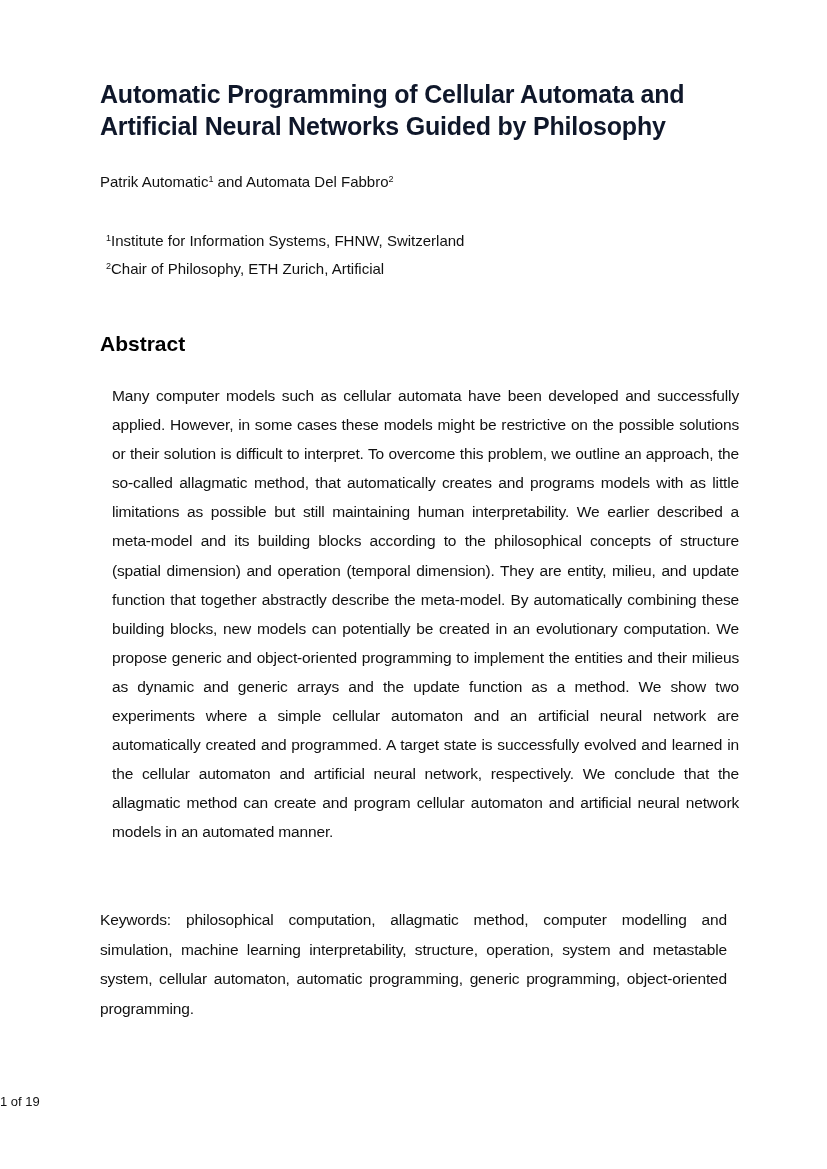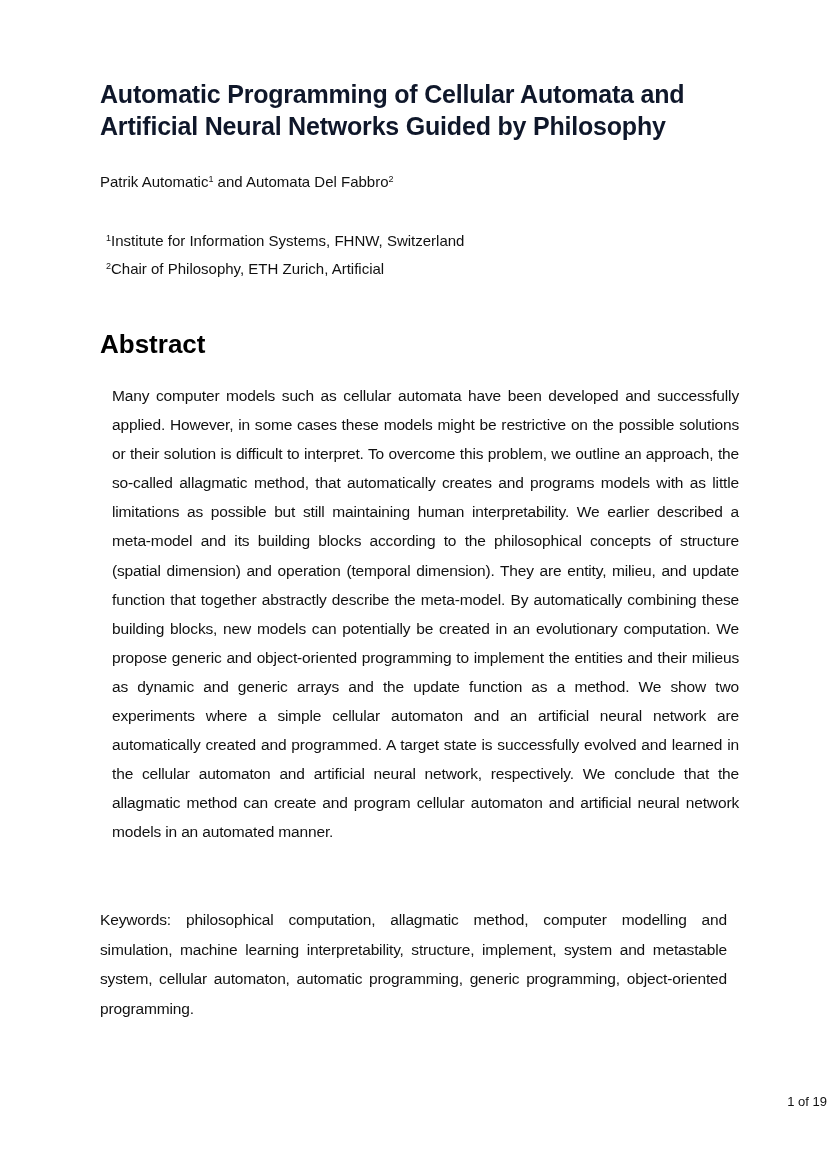--- a/index.html
+++ b/index.html
@@ -52,21 +52,21 @@
       font-size: 15px;
       line-height: 20px;
       margin: 6px;
     }
     .affil-1 { top: 225px; }
     .affil-2 { top: 253px; }
     .section-heading {
       position: absolute;
       top: 330px;
       left: 0;
-      font-size: 26px;
+      font-size: 21px;
       font-weight: bold;
       margin: 0;
       line-height: 28px;
       color: #000;
     }
     .abstract-body {
       position: absolute;
       top: 369px;
       left: 0;
       width: 627px;
@@ -85,21 +85,21 @@
       line-height: 29.5px;
       text-align: justify;
       margin: 0;
       letter-spacing: -0.15px;
     }
     .page-number {
       position: absolute;
       top: 1094px;
       left: 0;
       width: 827px;
-      text-align: right;
+      text-align: left;
       font-size: 13px;
       line-height: 16px;
     }
   </style>
 </head>
 <body>
 
 <div class="page">
   <h1 class="title">Automatic Programming of Cellular Automata and Artificial Neural Networks Guided by Philosophy</h1>
 
@@ -107,16 +107,16 @@
     <span>Patrik Automatic</span><sup>1</sup><span> and </span><span>Automata Del Fabbro</span><sup>2</sup>
   </p>
 
   <p class="affil affil-1"><sup>1</sup><span>Institute for Information Systems, FHNW, Switzerland</span></p>
   <p class="affil affil-2"><sup>2</sup><span>Chair of Philosophy, ETH Zurich, Artificial</span></p>
 
   <h2 class="section-heading">Abstract</h2>
 
   <p class="abstract-body">Many computer models such as cellular automata have been developed and successfully applied. However, in some cases these models might be restrictive on the possible solutions or their solution is difficult to interpret. To overcome this problem, we outline an approach, the so-called allagmatic method, that automatically creates and programs models with as little limitations as possible but still maintaining human interpretability. We earlier described a meta-model and its building blocks according to the philosophical concepts of structure (spatial dimension) and operation (temporal dimension). They are entity, milieu, and update function that together abstractly describe the meta-model. By automatically combining these building blocks, new models can potentially be created in an evolutionary computation. We propose generic and object-oriented programming to implement the entities and their milieus as dynamic and generic arrays and the update function as a method. We show two experiments where a simple cellular automaton and an artificial neural network are automatically created and programmed. A target state is successfully evolved and learned in the cellular automaton and artificial neural network, respectively. We conclude that the allagmatic method can create and program cellular automaton and artificial neural network models in an automated manner.</p>
 
-  <p class="keywords">Keywords: philosophical computation, allagmatic method, computer modelling and simulation, machine learning interpretability, structure, implement, system and metastable system, cellular automaton, automatic programming, generic programming, object-oriented programming.</p>
+  <p class="keywords">Keywords: philosophical computation, allagmatic method, computer modelling and simulation, machine learning interpretability, structure, operation, system and metastable system, cellular automaton, automatic programming, generic programming, object-oriented programming.</p>
 </div>
 
 <div class="page-number">1 of 19</div>
 
 </body></html>

